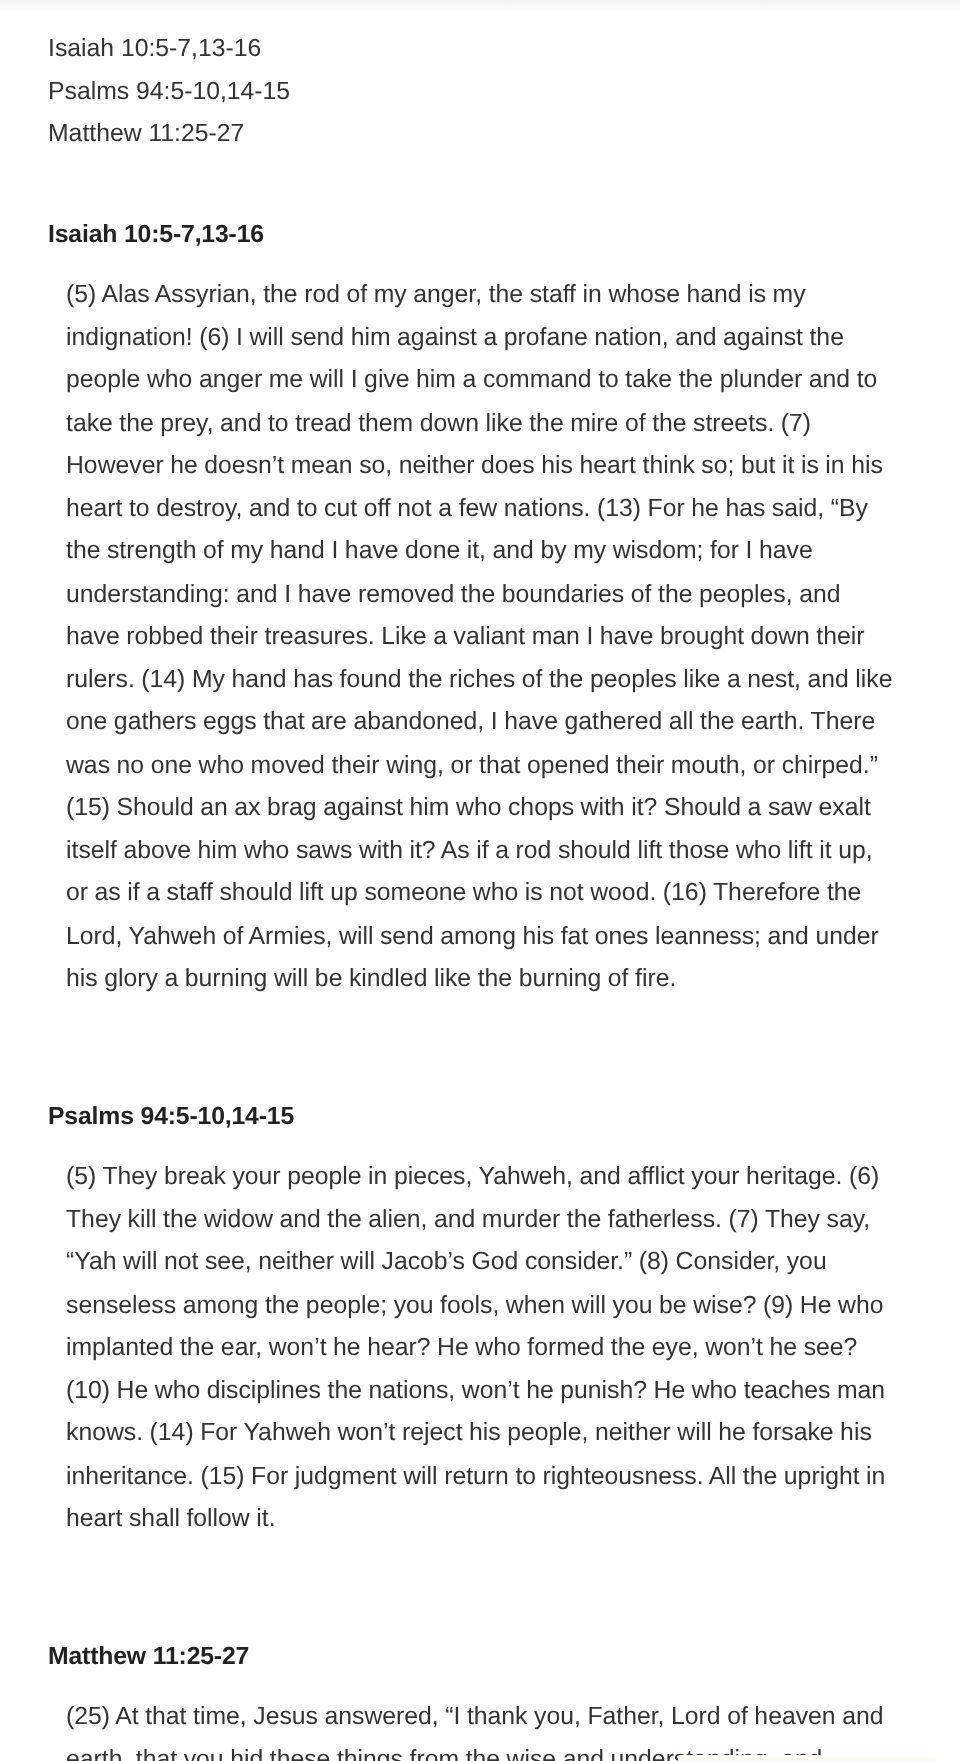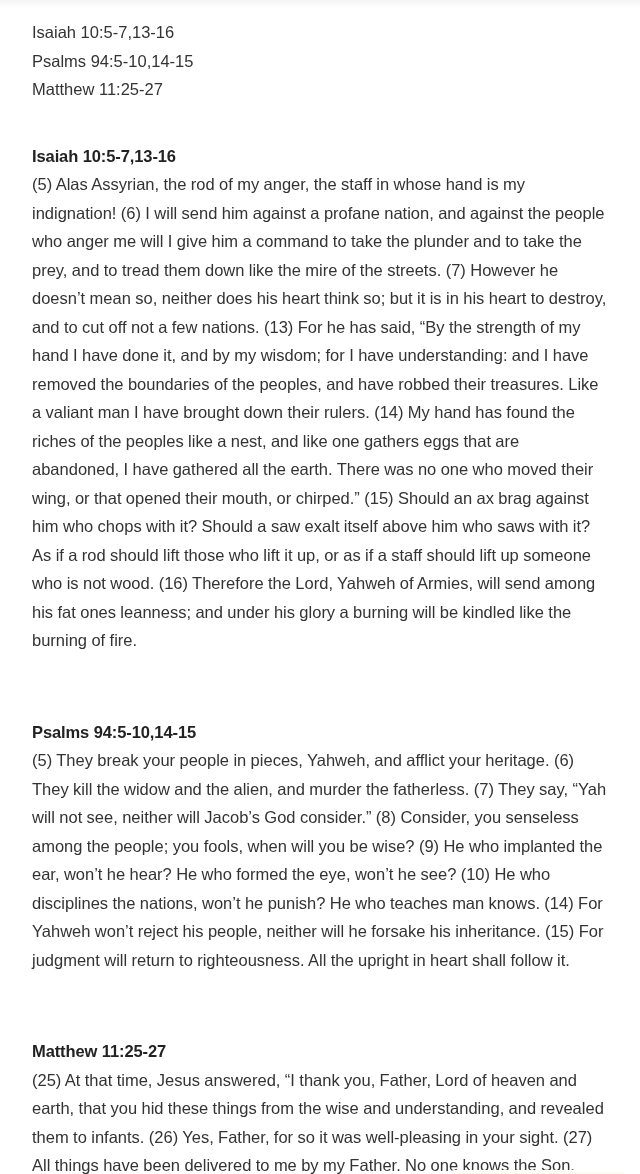--- a/index.html
+++ b/index.html
@@ -77,21 +77,21 @@
     font-weight: 700;
     color: #222222;
     margin: 0 0 0 0;
     letter-spacing: -0.1px;
   }
 
   .passage-body {
     font-size: 16.5px;
     line-height: 28.5px;
     color: #333333;
-    margin: 0;
+    margin: 12px;
     text-align: left;
     word-spacing: -0.2px;
   }
 </style>
 </head>
 <body>
 
 <div class="top-shade"></div>
 
 <div class="page">

